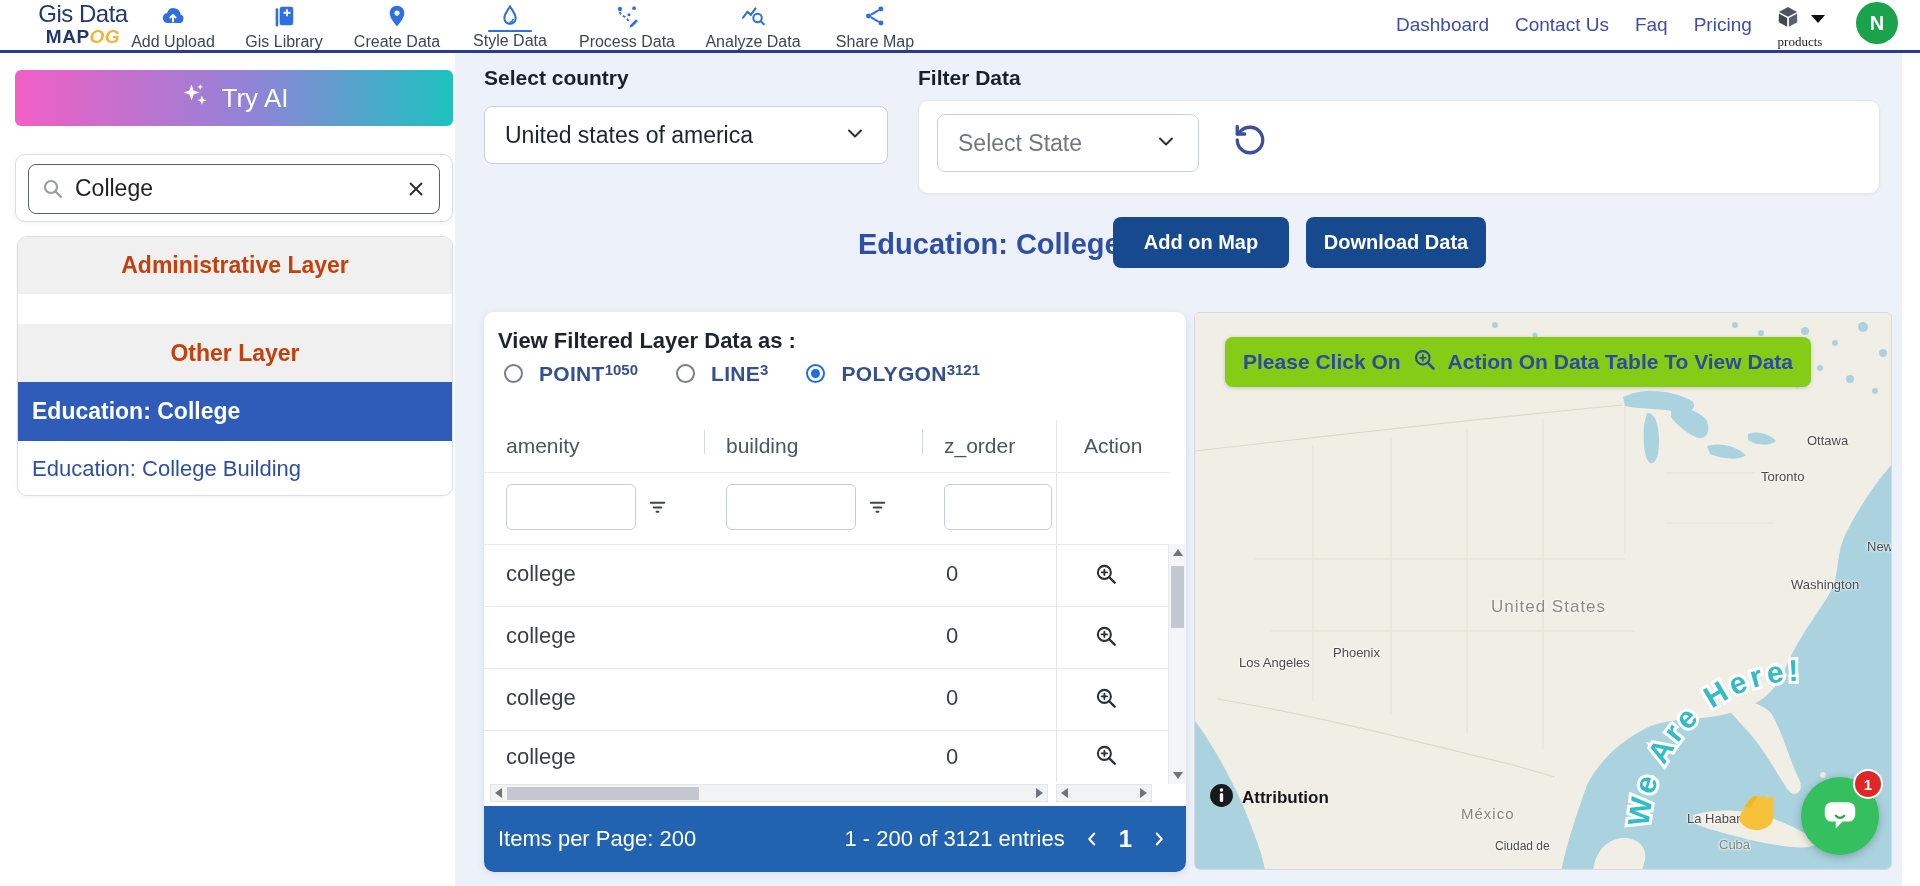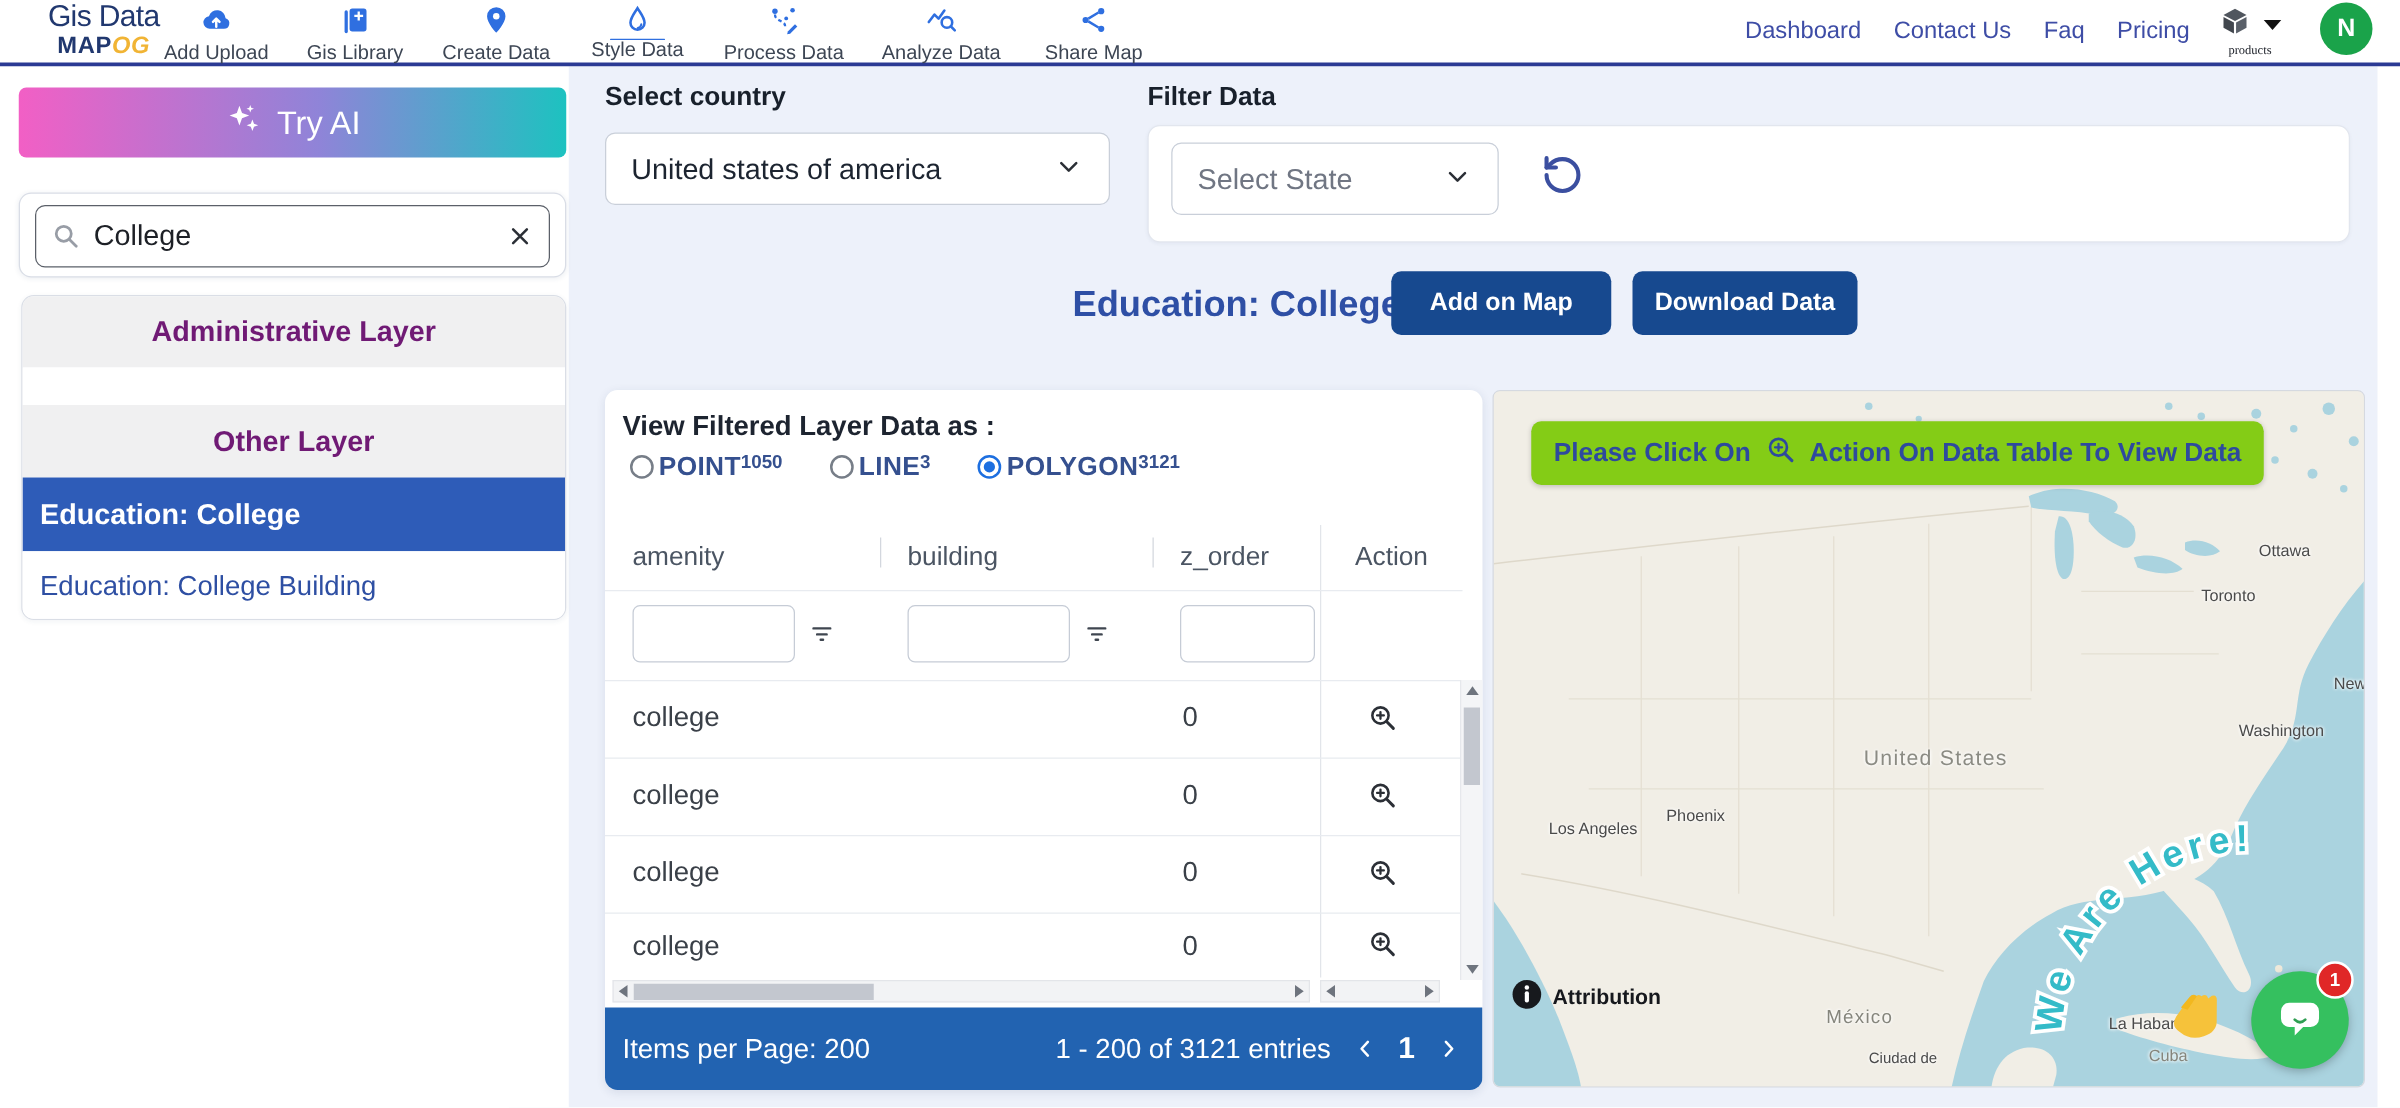--- a/index.html
+++ b/index.html
@@ -17,30 +17,30 @@
   .navmenu { left:122px; top:0; height:50px; display:flex; gap:10px; }
   .navitem { display:flex; flex-direction:column; align-items:center; justify-content:flex-start; padding-top:3px; cursor:pointer; }
   .navitem svg { width:26px; height:26px; }
   .navitem .nlabel { font-size:16px; color:#3d4654; margin-top:0px; white-space:nowrap; }
   .active-underline { width:44px; height:3px; background:#2f6fe0; border-radius:2px; margin-top:-3px; }
   .navlinks { left:1396px; top:0; height:50px; display:flex; gap:26px; align-items:center; }
   .navlink { font-size:19px; color:#3e4da6; white-space:nowrap; cursor:pointer; }
   .products { left:1763px; top:4px; width:74px; text-align:center; cursor:pointer; }
   .products-row { display:flex; align-items:center; justify-content:center; gap:10px; }
   .caret-down { width:0; height:0; border-left:7px solid transparent; border-right:7px solid transparent; border-top:8px solid #111; }
-  .products-label { font-family:"Liberation Serif",serif; font-size:10px; color:#20242c; margin-top:0px; }
+  .products-label { font-family:"Liberation Serif",serif; font-size:13px; color:#20242c; margin-top:0px; }
   .avatar { left:1856px; top:2px; width:42px; height:42px; border-radius:50%; background:#1aa34a; color:#fff; display:flex; align-items:center; justify-content:center; font-size:20px; font-weight:700; cursor:pointer; }
 
   
   .tryai { left:15px; top:70px; width:438px; height:56px; border-radius:6px; background:linear-gradient(90deg,#f25fc5 0%, #8f84d8 55%, #1dc2c0 100%); display:flex; align-items:center; justify-content:center; gap:12px; color:#fff; font-size:26px; cursor:pointer; }
   .searchcard { left:15px; top:154px; width:438px; height:68px; background:#fff; border:1px solid #d9dde6; border-radius:10px; box-shadow:0 1px 4px rgba(40,60,100,.08); }
   .searchbox { left:12px; top:9px; width:412px; height:50px; border:1.6px solid #5b6069; border-radius:8px; background:#fff; }
   .searchbox input { position:absolute; left:46px; top:0; width:320px; height:46px; border:none; outline:none; font-size:23px; color:#1d2026; font-family:inherit; background:transparent; }
   .listcard { left:17px; top:236px; width:436px; height:260px; background:#fff; border:1px solid #dadee6; border-radius:10px; overflow:hidden; box-shadow:0 1px 4px rgba(40,60,100,.06); }
-  .band { height:57px; background:#f0f0f1; display:flex; align-items:center; justify-content:center; font-size:23px; font-weight:700; color:#701a75; }
+  .band { height:57px; background:#f0f0f1; display:flex; align-items:center; justify-content:center; font-size:23px; font-weight:700; color:#c2410c; }
   .gap-row { height:30px; background:#fff; }
   .layer-item { height:59px; display:flex; align-items:center; padding-left:14px; font-size:23px; cursor:pointer; }
   .layer-selected { background:#2e5cb8; color:#fff; font-weight:600; }
   .layer-plain { background:#fff; color:#2e4fa3; font-size:22px; height:56px; }
 
   
   .mainbg { left:455px; top:53px; width:1447px; height:833px; background:#edf1fa; }
 
   
   .ctl-label { font-size:21px; font-weight:700; color:#18202b; }
@@ -50,21 +50,21 @@
   .filtercard { left:918px; top:100px; width:962px; height:94px; background:#fff; border:1px solid #e2e6ee; border-radius:10px; box-shadow:0 1px 3px rgba(40,60,100,.05); }
 
   
   .layer-title { font-size:29px; font-weight:600; color:#2e4fa5; white-space:nowrap; }
   .blue-btn { background:#17498f; color:#fff; border:none; border-radius:8px; font-size:20px; font-weight:700; font-family:inherit; cursor:pointer; display:flex; align-items:center; justify-content:center; }
 
   
   .tablecard { left:484px; top:312px; width:702px; height:560px; background:#fff; border-radius:10px; box-shadow:0 2px 8px rgba(30,50,90,.10); overflow:hidden; }
   .viewlabel { left:14px; top:16px; font-size:22px; font-weight:600; color:#1d2430; }
   .radiorow { left:20px; top:50px; display:flex; gap:38px; align-items:flex-start; }
-  .ropt { display:flex; align-items:flex-start; gap:4px; cursor:pointer; }
+  .ropt { display:flex; align-items:flex-start; gap:16px; cursor:pointer; }
   .radio { width:19px; height:19px; border-radius:50%; border:2px solid #777e88; background:#fff; margin-top:2px; }
   .radio-on { border:2px solid #1d6fe0; position:relative; }
   .radio-on::after { content:""; position:absolute; left:3px; top:3px; width:9px; height:9px; border-radius:50%; background:#1d6fe0; }
   .rlabel { font-size:21px; color:#35508f; font-weight:600; letter-spacing:0.3px; }
   .rsup { font-size:15px; color:#35508f; font-weight:600; position:relative; top:-6px; }
   .hcell { font-size:21px; color:#4b5563; }
   .vline { background:#e2e5ea; width:1px; }
   .hsep { background:#d3d7de; width:1px; height:24px; }
   .rowline { left:0; height:1px; background:#e8ebf0; width:686px; }
   .finput { height:46px; background:#fff; border:1px solid #c6ccd6; border-radius:6px; }

